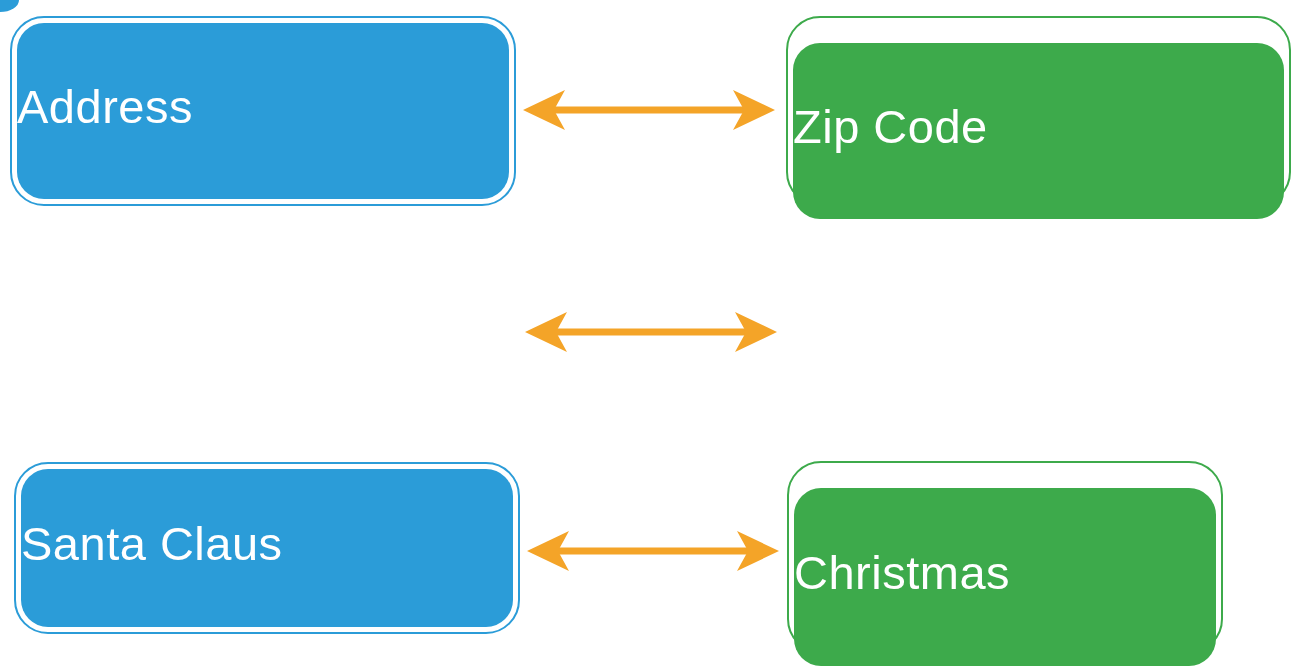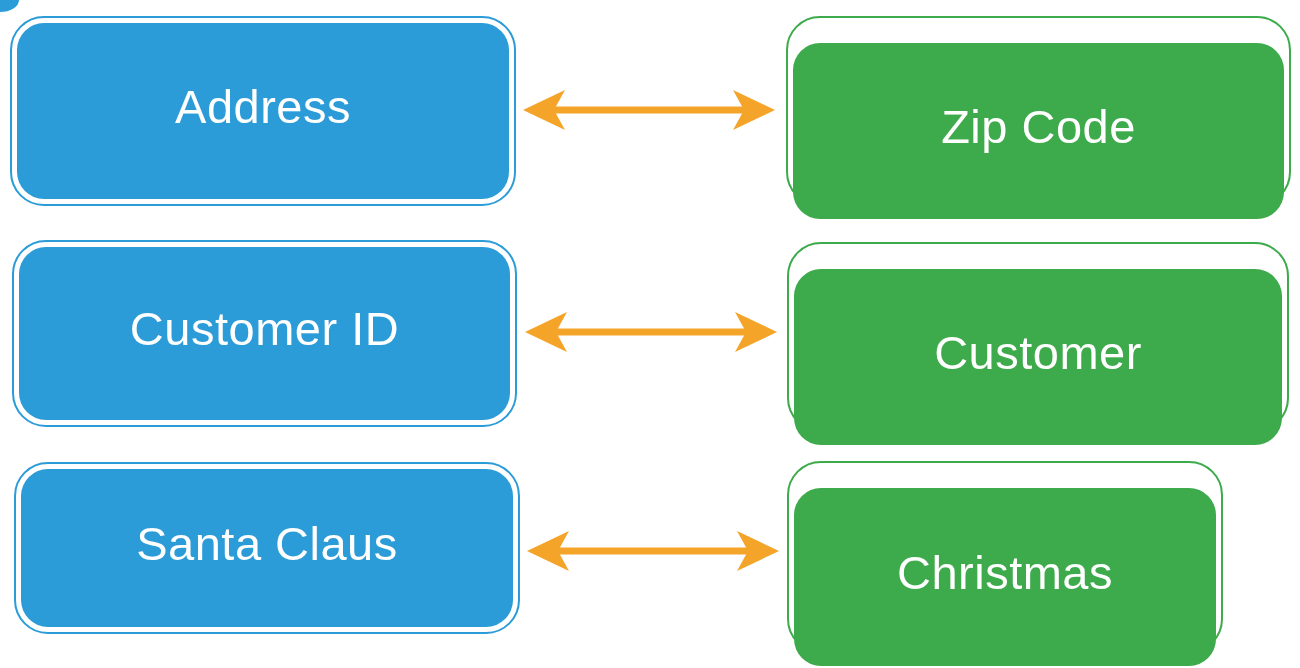--- a/index.html
+++ b/index.html
@@ -22,21 +22,21 @@
     border:2px solid;
     border-radius:34px;
     padding:5px;
   }
   .box.blue{border-color:var(--blue);}
   .box.green{border-color:var(--green);}
   .box-fill{
     width:100%;height:100%;
     box-sizing:border-box;
     border-radius:27px;
-    display:flex;align-items:center;justify-content:center;
+    display:flex;align-items:center;
   }
   .box.blue .box-fill{background:var(--blue);}
   .box.green .box-fill{background:var(--green);margin-top:20px;}
   .box-label{
     color:#ffffff;
     font-size:47px;
     letter-spacing:0.5px;
     margin-bottom:10px;
     white-space:nowrap;
   }
@@ -80,36 +80,26 @@
       <polygon points="2,23 44,3 33,23 44,43" fill="var(--orange)"></polygon>
       <polygon points="254,23 212,3 223,23 212,43" fill="var(--orange)"></polygon>
     </svg>
   </div>
   <div class="box green r1-right">
     <div class="box-fill">
       <span class="box-label">Zip Code</span>
     </div>
   </div>
 
-  <div class="box blue r2-left">
-    <div class="box-fill">
-      <span class="box-label">Customer ID</span>
-    </div>
-  </div>
   <div class="arrow a2">
     <svg viewBox="0 0 256 46" xmlns="http://www.w3.org/2000/svg">
       <rect x="28" y="19.5" width="200" height="7" fill="var(--orange)"></rect>
       <polygon points="2,23 44,3 33,23 44,43" fill="var(--orange)"></polygon>
       <polygon points="254,23 212,3 223,23 212,43" fill="var(--orange)"></polygon>
     </svg>
-  </div>
-  <div class="box green r2-right">
-    <div class="box-fill">
-      <span class="box-label">Customer</span>
-    </div>
   </div>
 
   <div class="box blue r3-left">
     <div class="box-fill">
       <span class="box-label">Santa Claus</span>
     </div>
   </div>
   <div class="arrow a3">
     <svg viewBox="0 0 256 46" xmlns="http://www.w3.org/2000/svg">
       <rect x="28" y="19.5" width="200" height="7" fill="var(--orange)"></rect>

